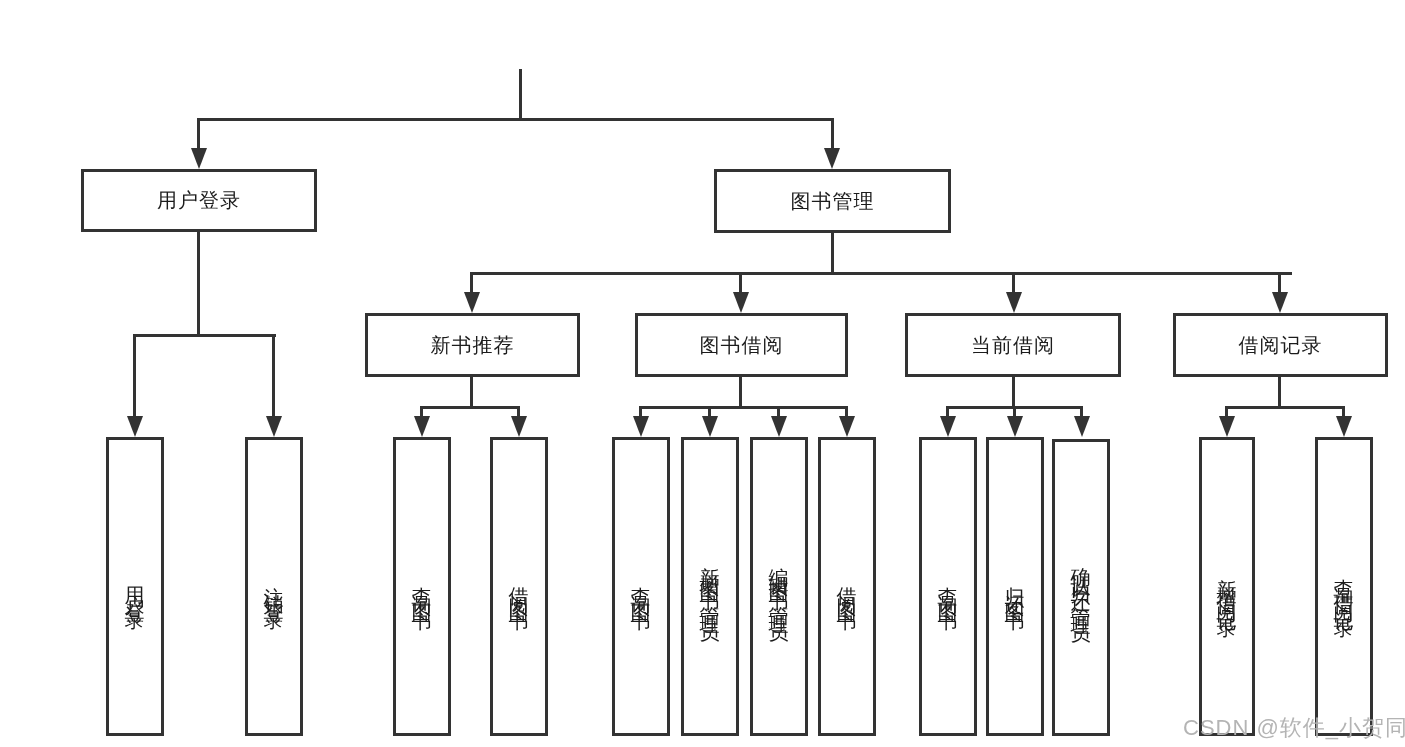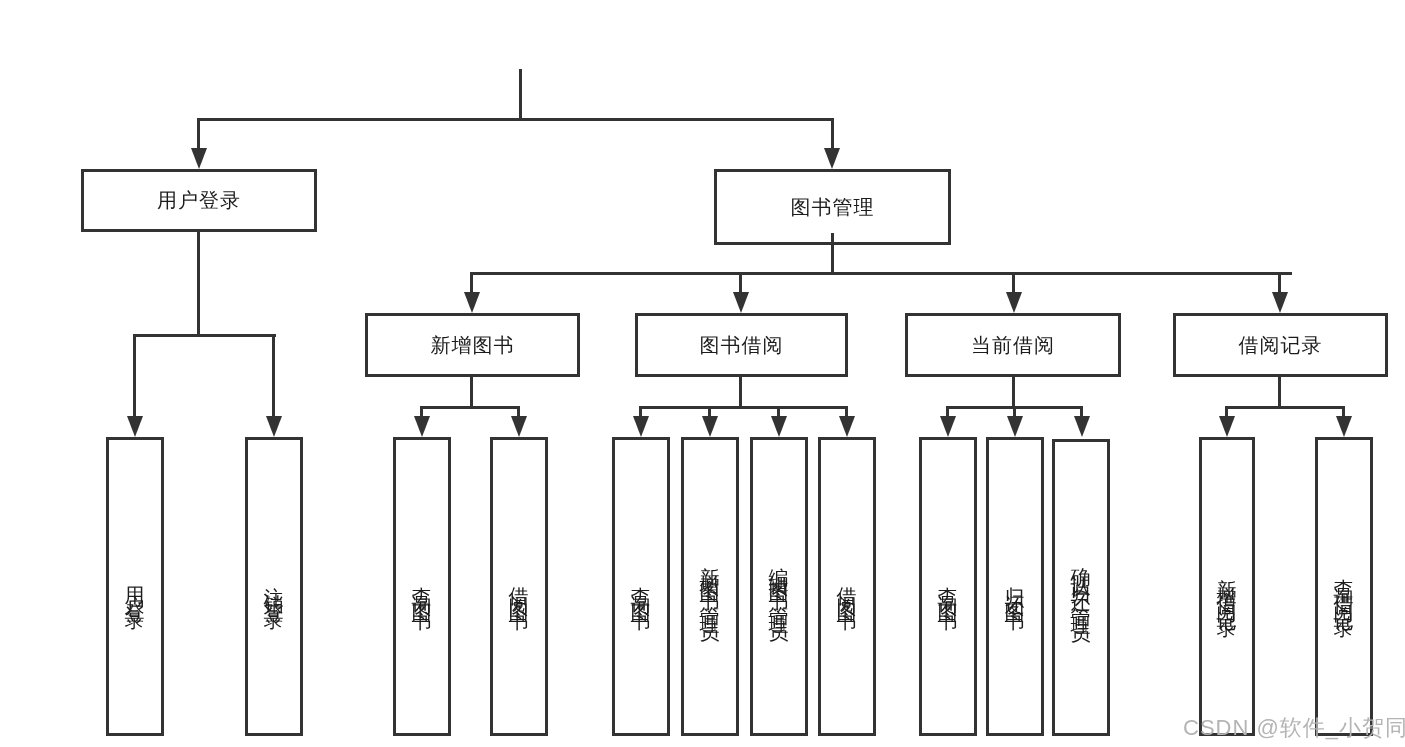--- a/index.html
+++ b/index.html
@@ -53,21 +53,21 @@
   <div class="lv" style="left:519px;top:69px;height:51px"></div>
   <div class="lh" style="left:197px;top:118px;width:637px"></div>
   <div class="lv" style="left:197px;top:118px;height:32px"></div>
   <div class="arrow" style="left:191px;top:148px"></div>
   <div class="lv" style="left:831px;top:118px;height:32px"></div>
   <div class="arrow" style="left:824px;top:148px"></div>
 
   <div class="node h" style="left:81px;top:169px;width:236px;height:63px">
     <span>用户登录</span>
   </div>
-  <div class="node h" style="left:714px;top:169px;width:237px;height:76px">
+  <div class="node h" style="left:714px;top:169px;width:237px;height:64px">
     <span>图书管理</span>
   </div>
 
   <div class="lv" style="left:197px;top:232px;height:105px"></div>
   <div class="lh" style="left:133px;top:334px;width:143px"></div>
   <div class="lv" style="left:133px;top:334px;height:83px"></div>
   <div class="arrow" style="left:127px;top:416px"></div>
   <div class="lv" style="left:272px;top:334px;height:83px"></div>
   <div class="arrow" style="left:266px;top:416px"></div>
 
@@ -76,21 +76,21 @@
   <div class="lv" style="left:470px;top:272px;height:22px"></div>
   <div class="arrow" style="left:464px;top:292px"></div>
   <div class="lv" style="left:739px;top:272px;height:22px"></div>
   <div class="arrow" style="left:733px;top:292px"></div>
   <div class="lv" style="left:1012px;top:272px;height:22px"></div>
   <div class="arrow" style="left:1006px;top:292px"></div>
   <div class="lv" style="left:1278px;top:272px;height:22px"></div>
   <div class="arrow" style="left:1272px;top:292px"></div>
 
   <div class="node h" style="left:365px;top:313px;width:215px;height:64px">
-    <span>新增图书</span>
+    <span>新书推荐</span>
   </div>
   <div class="node h" style="left:635px;top:313px;width:213px;height:64px">
     <span>图书借阅</span>
   </div>
   <div class="node h" style="left:905px;top:313px;width:216px;height:64px">
     <span>当前借阅</span>
   </div>
   <div class="node h" style="left:1173px;top:313px;width:215px;height:64px">
     <span>借阅记录</span>
   </div>

